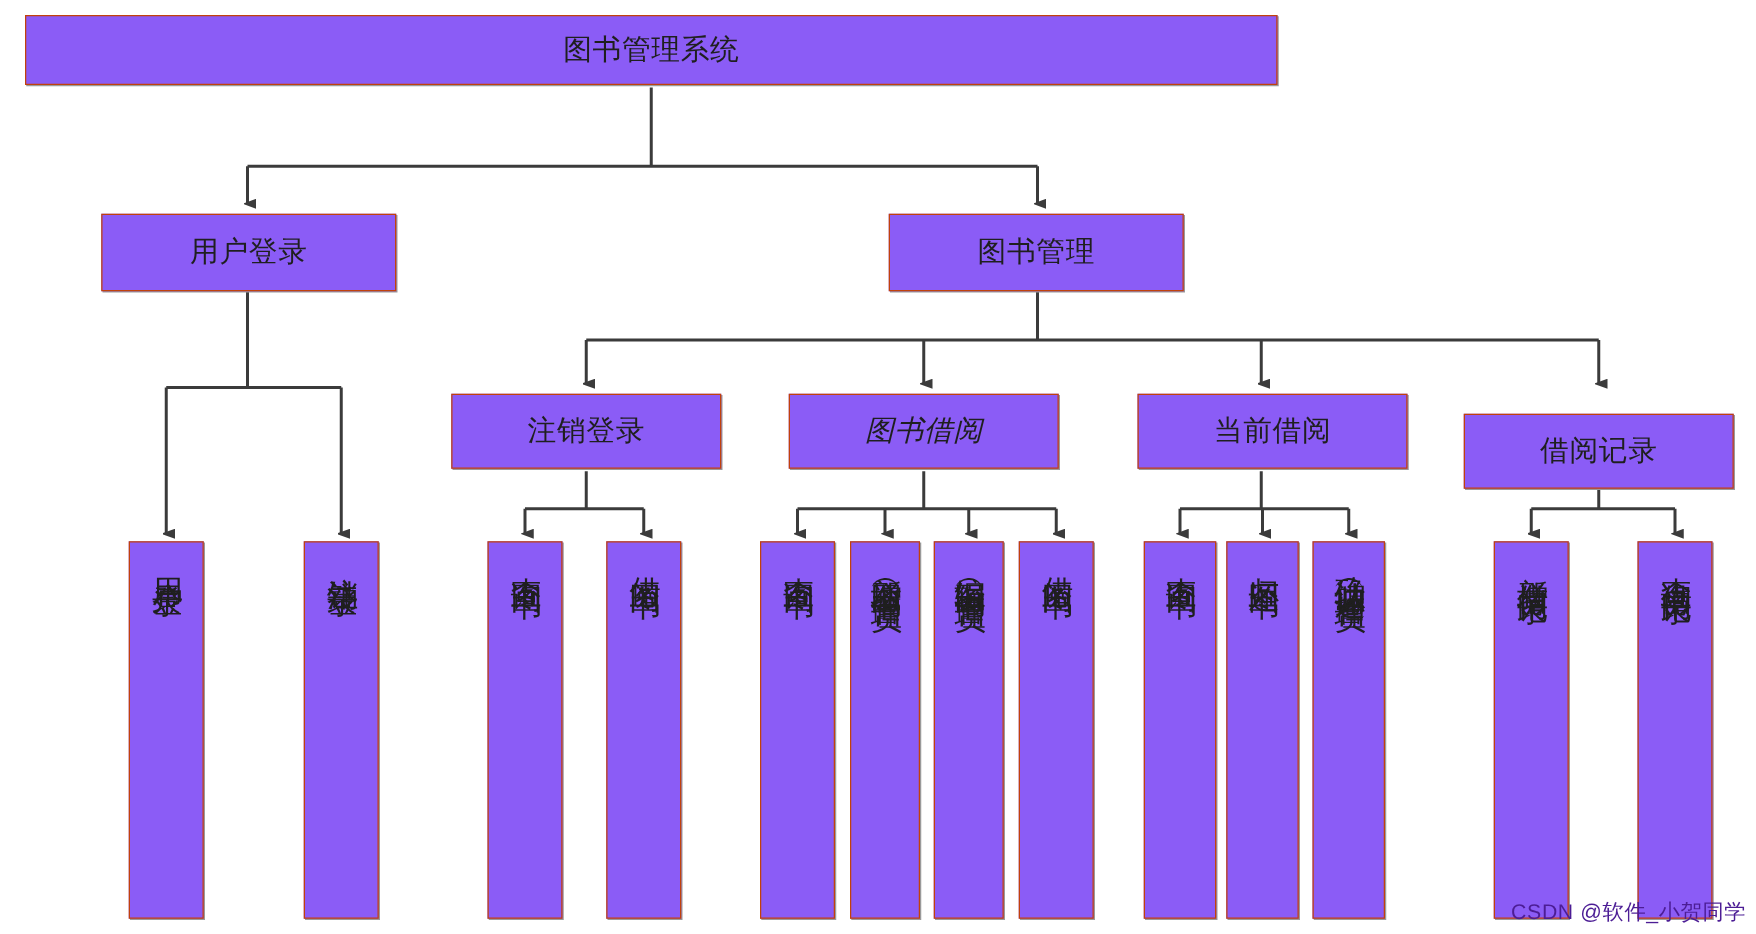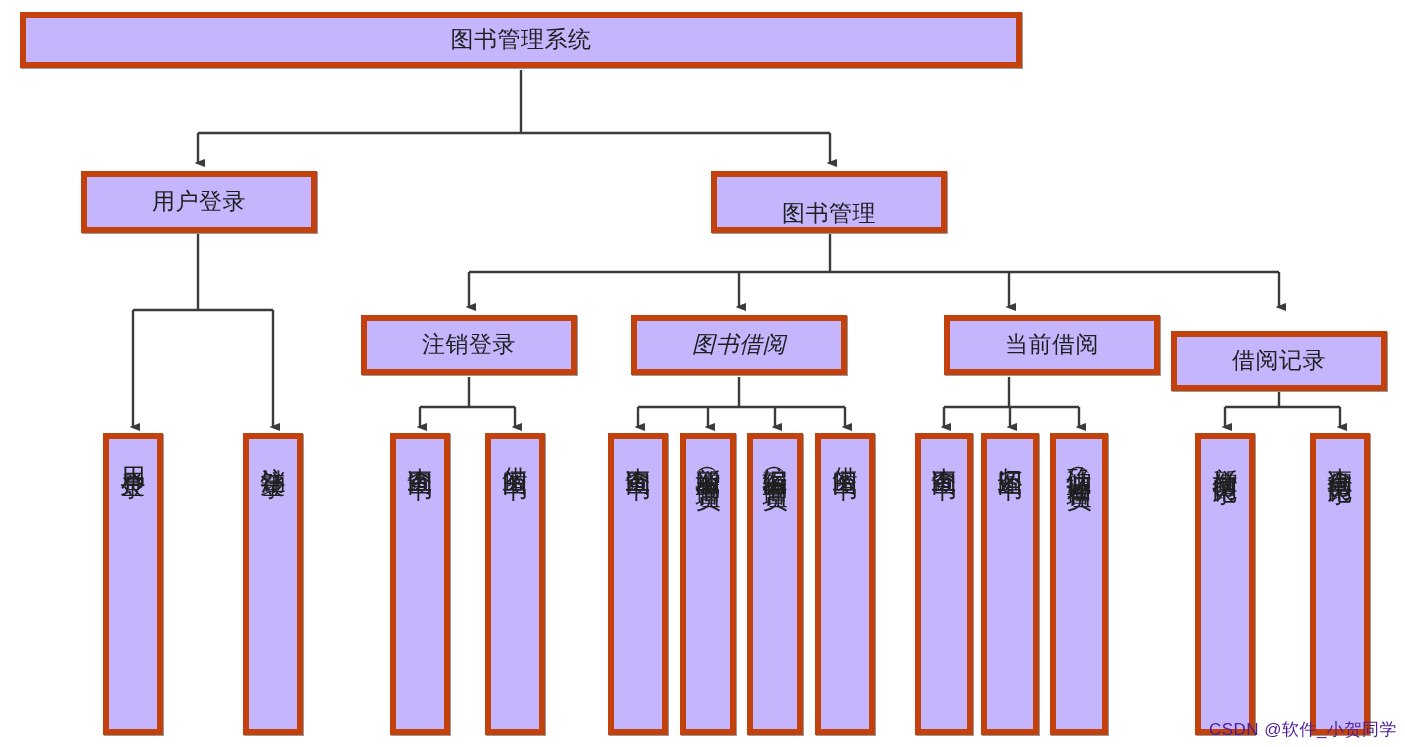--- a/index.html
+++ b/index.html
@@ -22,22 +22,22 @@
   svg.wires {
     position: absolute;
     top: 0;
     left: 0;
     width: 1405px;
     height: 747px;
   }
   .node {
     position: absolute;
     box-sizing: border-box;
-    background: #c4b5fd;
-    border: 6px solid #c2410c;
+    background: #8b5cf6;
+    border: 1px solid #c2410c;
     box-shadow: 1px 1px 0 0 #9a9a9a;
     display: flex;
     align-items: center;
     justify-content: center;
     color: #1f1f1f;
     z-index: 2;
   }
   .node .label {
     text-align: center;
     line-height: 1.18;
@@ -126,31 +126,31 @@
     </g>
   </svg>
 
   <div class="node horizontal" style="left:20px; top:12px; width:1002px; height:56px;">
     <span class="label">图书管理系统</span>
   </div>
 
   <div class="node horizontal" style="left:81px; top:171px; width:236px; height:62px;">
     <span class="label">用户登录</span>
   </div>
-  <div class="node horizontal" style="left:711px; top:171px; width:236px; height:62px;align-items:flex-end;">
+  <div class="node horizontal" style="left:711px; top:171px; width:236px; height:62px;">
     <span class="label">图书管理</span>
   </div>
 
   <div class="node horizontal" style="left:361px; top:315px; width:216px; height:60px;">
     <span class="label">注销登录</span>
   </div>
   <div class="node horizontal" style="left:631px; top:315px; width:216px; height:60px;font-style:italic;">
     <span class="label">图书借阅</span>
   </div>
-  <div class="node horizontal" style="left:944px; top:315px; width:216px; height:60px;">
+  <div class="node horizontal" style="left:910px; top:315px; width:216px; height:60px;">
     <span class="label">当前借阅</span>
   </div>
   <div class="node horizontal" style="left:1171px; top:315px; width:216px; height:60px;margin-top:16px;">
     <span class="label">借阅记录</span>
   </div>
 
   <div class="node vertical" style="left:103px; top:433px; width:60px; height:302px;">
     <span class="label">用户登录</span>
   </div>
   <div class="node vertical" style="left:243px; top:433px; width:60px; height:302px;">

